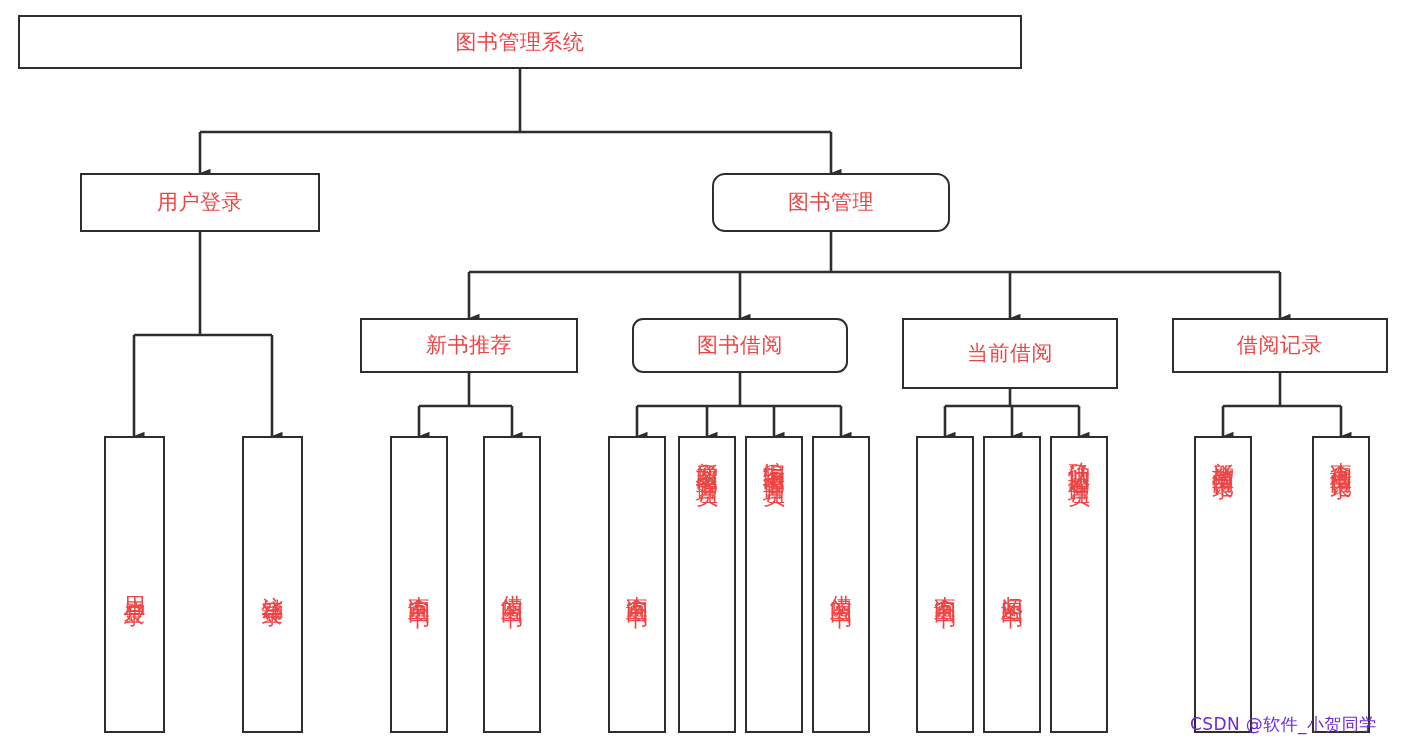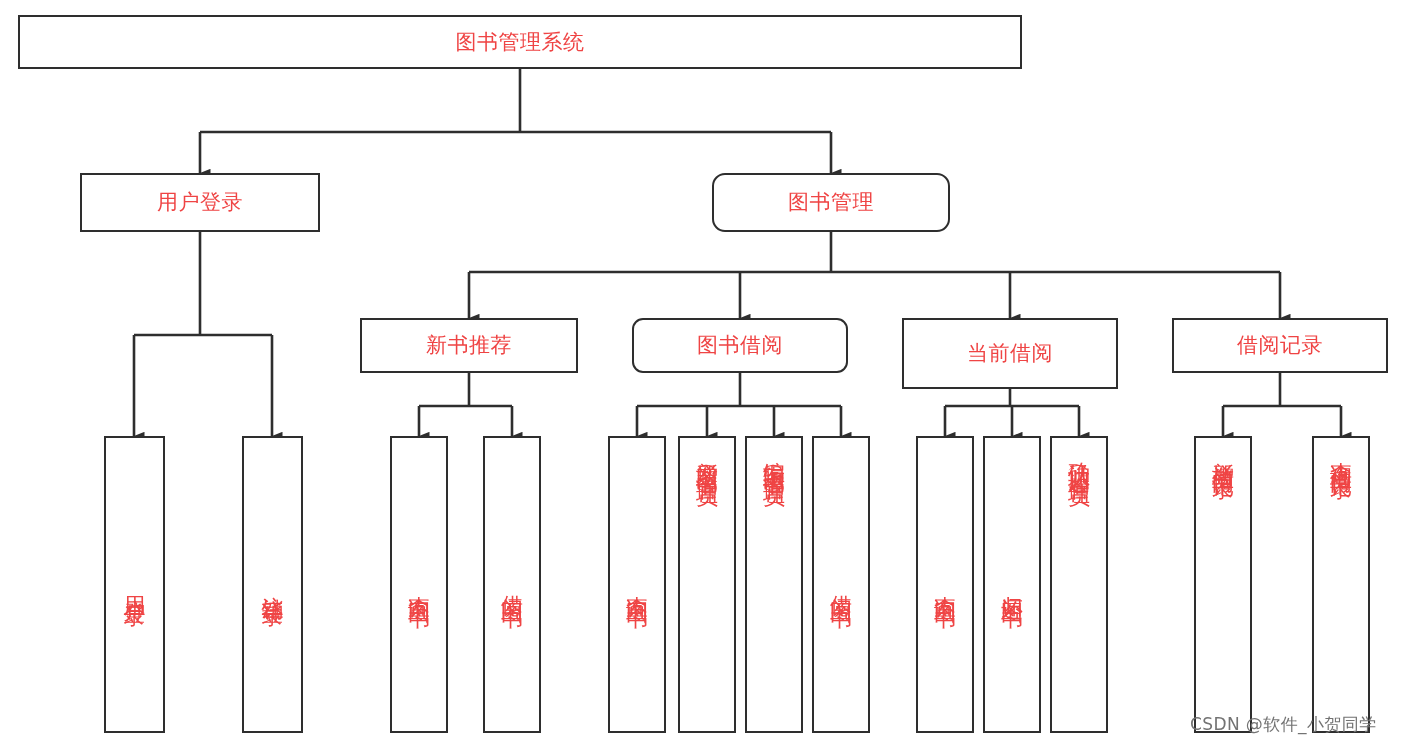--- a/index.html
+++ b/index.html
@@ -54,21 +54,21 @@
     letter-spacing: 3.5px;
     line-height: 1;
     max-height: 100%;
   }
   .node.vertical.centered {
     align-items: center;
     padding-top: 0;
   }
   .watermark {
     position: absolute;
-    color: #737373;
+    color: #6d28d9;
     font-size: 17px;
     letter-spacing: 0.4px;
     white-space: nowrap;
     pointer-events: none;
   }
 </style>
 </head>
 <body>
 
 <div id="canvas">

